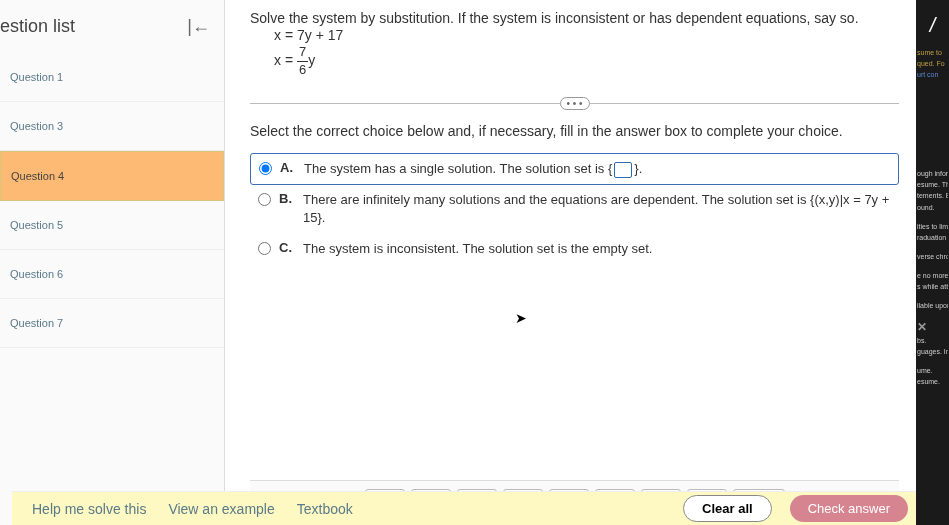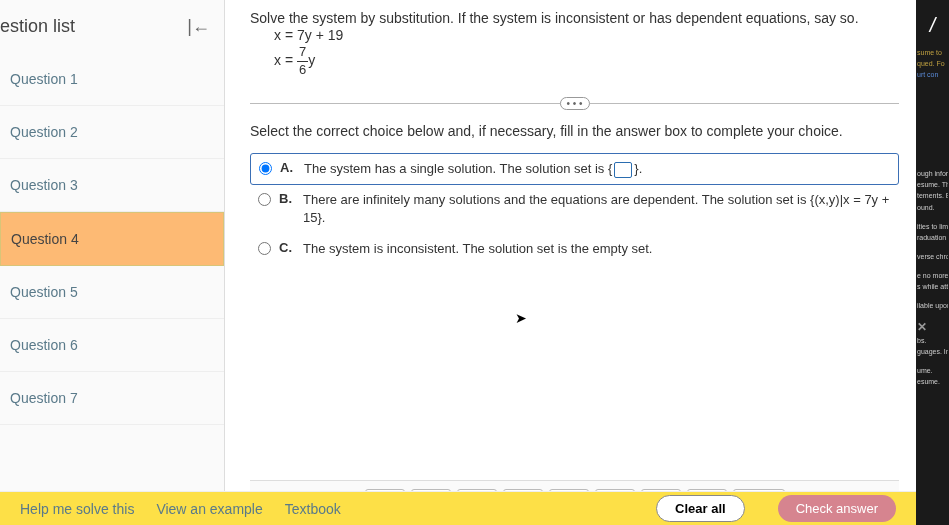--- a/index.html
+++ b/index.html
@@ -42,21 +42,21 @@
     cursor: pointer;
     color: #666;
     font-size: 18px;
     padding: 4px;
   }
   .question-list {
     flex: 1;
   }
   .q-item {
     padding: 18px 10px;
-    font-size: 14px;
+    font-size: 11px;
     color: #5a7a8a;
     border-bottom: 1px solid #eee;
     cursor: pointer;
   }
   .q-item.active {
     background: #fdba74;
     border: 1px solid #d8c578;
     color: #444;
   }
   
@@ -172,28 +172,28 @@
     color:#333;
   }
   .pal-btn.more { width:52px; }
   .pal-btn .mini-frac { display:inline-block; font-size:8px; text-align:center; line-height:1;}
   .pal-btn .mini-frac .n{display:block;border-bottom:1px solid #333;}
   .pal-btn .mini-frac .d{display:block;}
   
   .bottom-bar {
     position:absolute;
     bottom:0;
-    left:0;
+    left:12px;
     width:916px;
     height:34px;
     display:flex;
     align-items:center;
     padding:0 20px;
-    gap:33px;
-    background:#fde047;
+    gap:18px;
+    background:#fef9c3;
     border-top:1px solid #eee;
   }
   .bottom-bar .left-links {
     display:flex;
     gap:22px;
     font-size:14px;
     color:#5a7a8a;
   }
   .bottom-bar .left-links span { cursor:pointer; }
   .bottom-bar .spacer { flex:1; }
@@ -241,33 +241,32 @@
 
 <div class="main-app">
 
   <div class="sidebar">
     <div class="sidebar-header">
       <span class="sidebar-title">estion list</span>
       <span class="collapse-btn">|←</span>
     </div>
     <div class="question-list">
       <div class="q-item">Question 1</div>
-      <div class="q-item">Question 2</div>
       <div class="q-item">Question 3</div>
       <div class="q-item active">Question 4</div>
       <div class="q-item">Question 5</div>
       <div class="q-item">Question 6</div>
       <div class="q-item">Question 7</div>
     </div>
   </div>
 
   <div class="content">
     <div class="prompt">Solve the system by substitution. If the system is inconsistent or has dependent equations, say so.</div>
     <div class="eqs">
-      <div>x = 7y + 19</div>
+      <div>x = 7y + 17</div>
       <div>
         <span>x =</span>
         <span class="frac">
           <span class="num">7</span>
           <span class="den">6</span>
         </span><span>y</span>
       </div>
     </div>
 
     <div class="divider-row">

